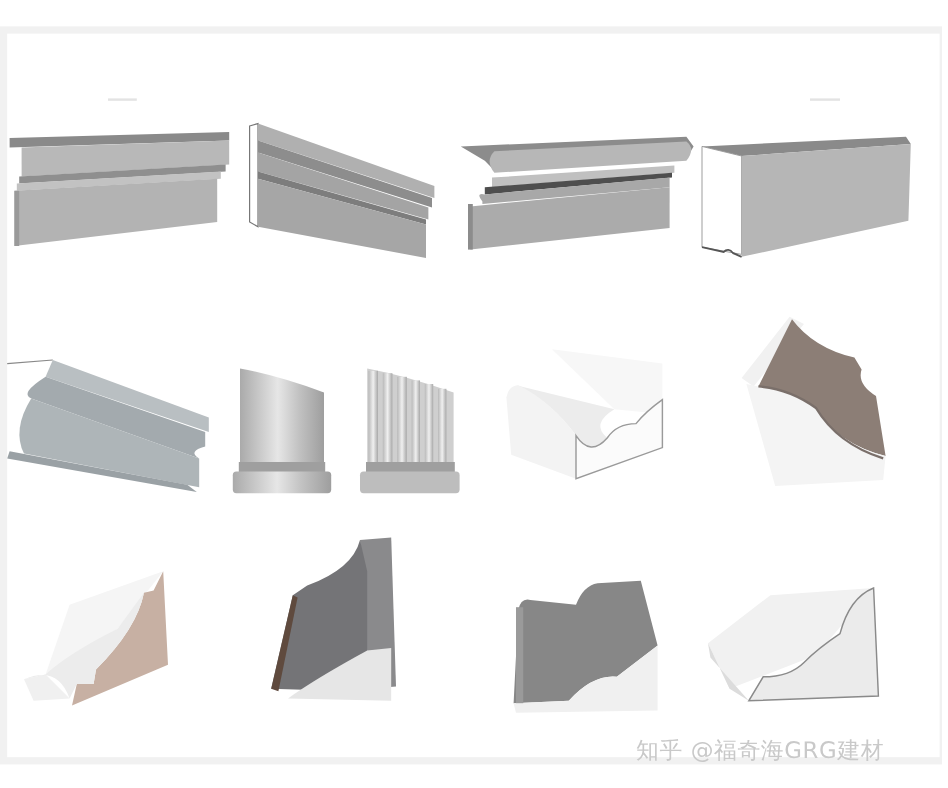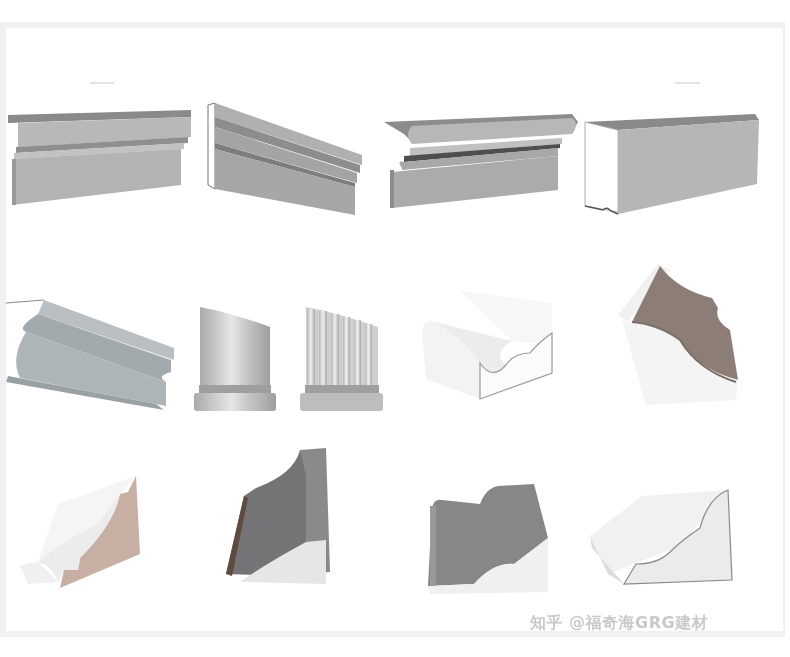--- a/index.html
+++ b/index.html
@@ -2,21 +2,21 @@
 <html><head>
 <meta charset="utf-8">
 <style>
   html, body { margin:0; padding:0; background:#ffffff; }
   body { width:790px; height:657px; position:relative; overflow:hidden; font-family:"DejaVu Sans", sans-serif; }
   .frame { position:absolute; left:0; top:22px; width:785px; height:615px; background:#f1f1f1; }
   .panel { position:absolute; left:6px; top:6px; width:777px; height:603px; background:#ffffff; }
   .item { position:absolute; }
   .item svg { display:block; width:100%; height:100%; overflow:visible; }
   .dash { position:absolute; height:2px; background:#e3e3e3; }
-  .watermark { position:absolute; left:530px; top:613px; font-size:16px; color:#c9c9c9; letter-spacing:0.5px; white-space:nowrap; font-family:"DejaVu Sans", sans-serif;font-weight:bold; }
+  .watermark { position:absolute; left:530px; top:613px; font-size:19px; color:#c9c9c9; letter-spacing:0.5px; white-space:nowrap; font-family:"DejaVu Sans", sans-serif; }
 </style>
 </head>
 <body>
 
 <div class="frame">
   <div class="panel"></div>
 </div>
 
 <div class="dash" style="left:90px;top:82px;width:24px;"></div>
 <div class="dash" style="left:675px;top:82px;width:25px;"></div>

